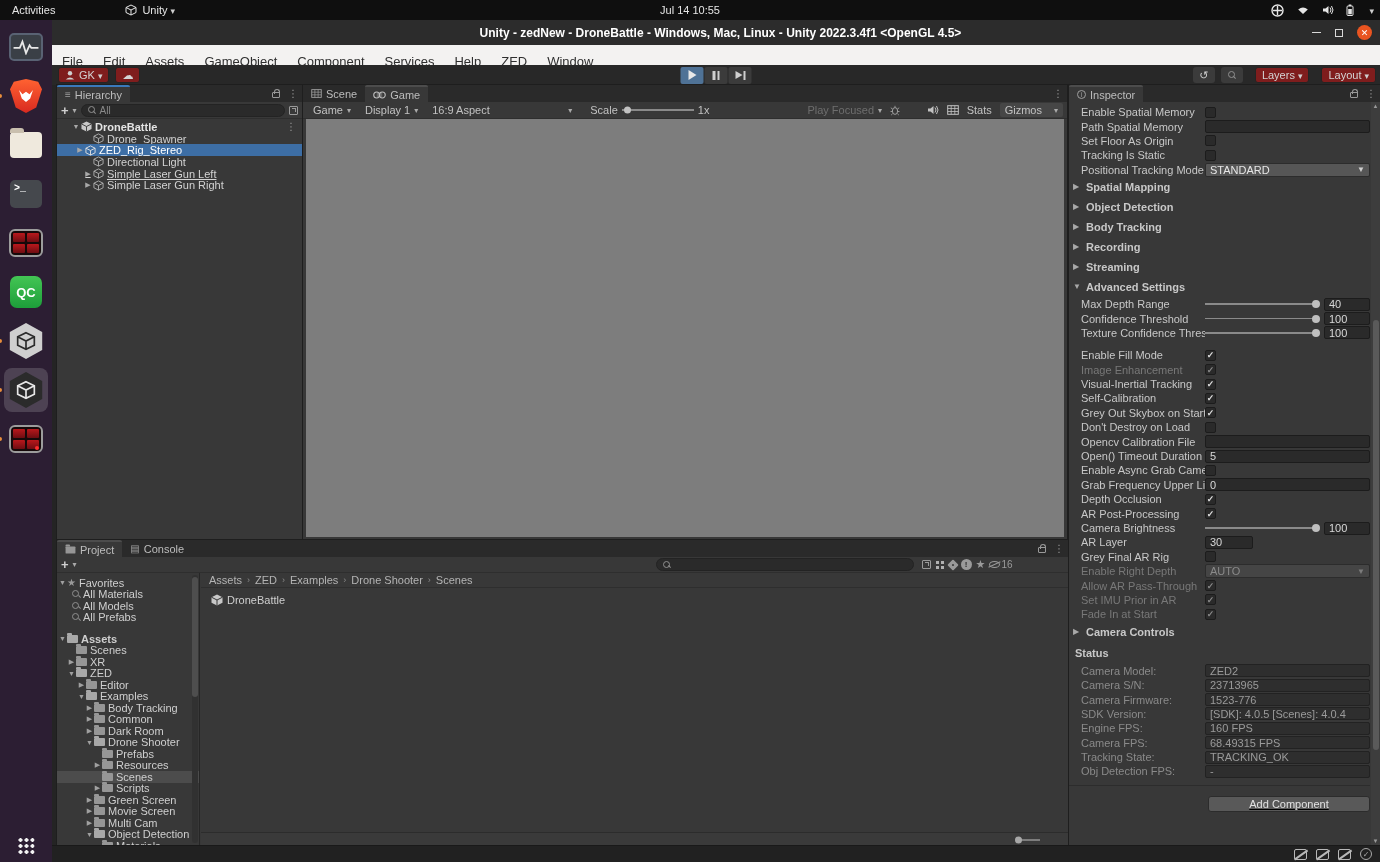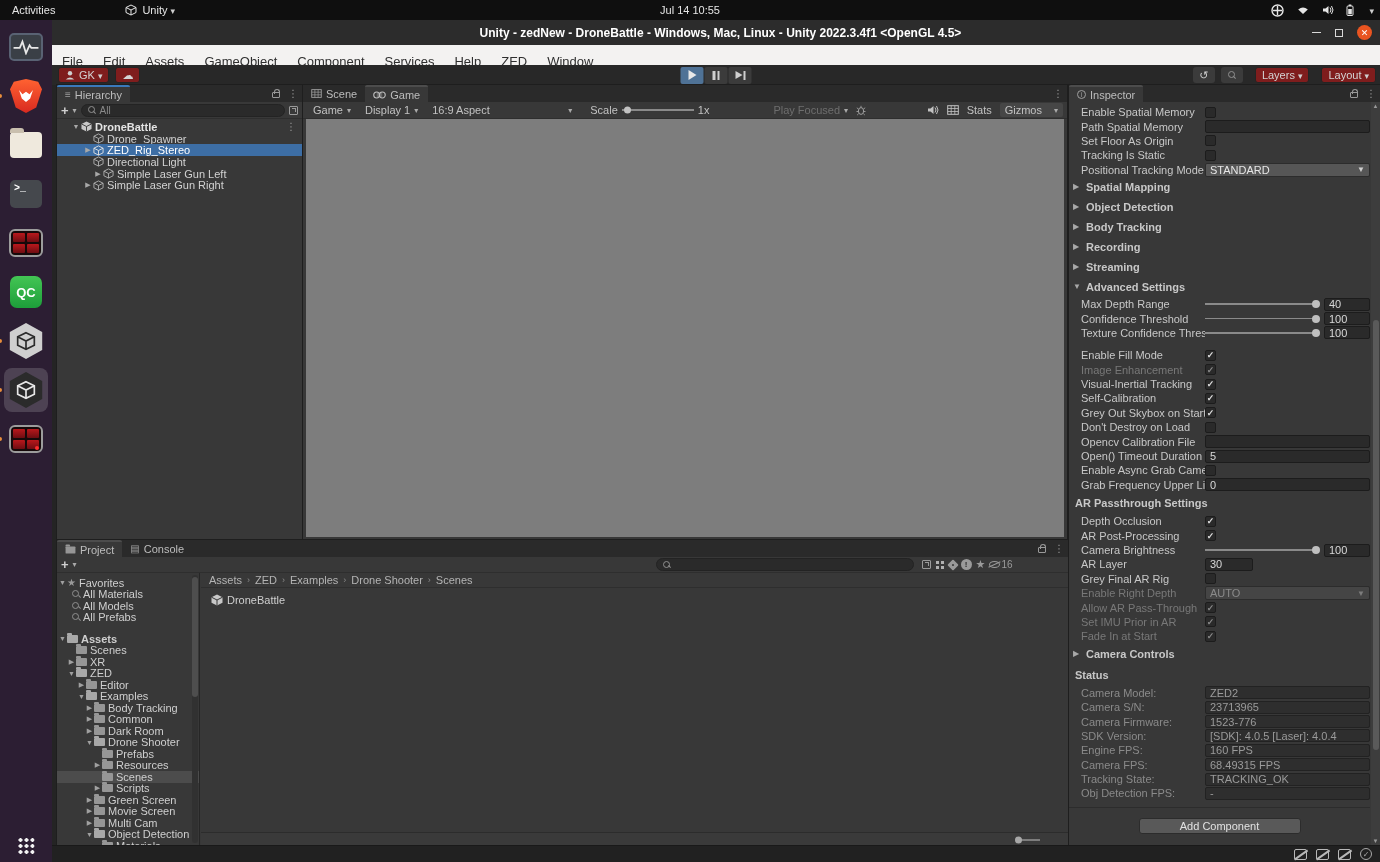--- a/index.html
+++ b/index.html
@@ -166,21 +166,21 @@
   .foldout .f-lbl { font-size:11px; font-weight:bold; color:#c8c8c8; }
   .sec-header { display:flex; align-items:center; height:22px; padding-left:6px; font-size:11px; font-weight:bold; color:#c8c8c8; }
   .sliderc { flex:1; display:flex; align-items:center; gap:6px; }
   .sliderc .trk { flex:1; height:1.5px; background:#8a8a8a; position:relative; }
   .sliderc .kn { position:absolute; right:-2px; top:50%; transform:translateY(-50%); width:8px; height:8px; border-radius:50%; background:#bfbfbf; }
   .sliderc .valbox { width:46px; height:13px; background:#2a2a2a; border:1px solid #1c1c1c; border-radius:2px;
     font-size:11px; color:#d8d8d8; padding:0 4px; display:flex; align-items:center; flex:none; }
   .statrow .lbl { color:#8a8a8a; }
   .statval { flex:1; height:13px; background:#2e2e2e; border:1px solid #222; border-radius:2px;
     font-size:11px; color:#9a9a9a; padding:0 4px; display:flex; align-items:center; }
-  .add-comp-wrap { display:flex; justify-content:center; margin-top:10px; }
+  .add-comp-wrap { display:flex; justify-content:flex-end; margin-top:10px;text-decoration:underline; }
   .add-comp { width:162px; height:16px; background:#595959; border:1px solid #2c2c2c; border-radius:3px;
     color:#e2e2e2; font-size:11px; display:flex; align-items:center; justify-content:center; }
   .divider { height:1px; background:#2c2c2c; margin:6px 0 0 0; }
   .insp-scroll { position:absolute; right:0; top:17px; width:9px; bottom:0; background:#3d3d3d; }
   .insp-scroll .thumb { position:absolute; left:1.5px; top:218px; width:6px; height:430px; background:#5a5a5a; border-radius:3px; }
   .insp-scroll .up { position:absolute; top:1px; left:0; width:9px; text-align:center; color:#9a9a9a; font-size:6px; }
   .insp-scroll .dn { position:absolute; bottom:1px; left:0; width:9px; text-align:center; color:#9a9a9a; font-size:6px; }
 
   
   #ustatus { position:absolute; left:0; top:825px; width:100%; height:17px; background:#212121;
@@ -438,35 +438,35 @@
           <span class="hlbl">DroneBattle</span>
           <span class="row-kebab">⋮</span>
         </div>
         <div class="hrow" style="padding-left:26px;">
           <span class="arr"></span>
           <svg class="ic" width="11" height="11" color="#b0b0b0">
               <use href="#i-cube"></use>
             </svg>
           <span class="hlbl">Drone_Spawner</span>
         </div>
-        <div class="hrow selected" style="padding-left:26px;">
+        <div class="hrow selected" style="padding-left:18px;">
           <span class="arr">▶</span>
           <svg class="ic" width="11" height="11" color="#e2e2e2">
               <use href="#i-cube"></use>
             </svg>
           <span class="hlbl">ZED_Rig_Stereo</span>
         </div>
         <div class="hrow" style="padding-left:26px;">
           <span class="arr"></span>
           <svg class="ic" width="11" height="11" color="#b0b0b0">
               <use href="#i-cube"></use>
             </svg>
           <span class="hlbl">Directional Light</span>
         </div>
-        <div class="hrow" style="padding-left:36px;">
+        <div class="hrow" style="padding-left:26px;text-decoration:underline;">
           <span class="arr">▶</span>
           <svg class="ic" width="11" height="11" color="#b0b0b0">
               <use href="#i-cube"></use>
             </svg>
           <span class="hlbl">Simple Laser Gun Left</span>
         </div>
         <div class="hrow" style="padding-left:26px;">
           <span class="arr">▶</span>
           <svg class="ic" width="11" height="11" color="#b0b0b0">
               <use href="#i-cube"></use>
@@ -507,21 +507,21 @@
           <span>16:9 Aspect</span>
           <span class="mini-caret" style="margin-left:auto;">▾</span>
         </span>
         <span class="minislider" style="margin-left:10px;">
           <span>Scale</span>
           <span class="trk">
               <span class="kn" style="left:2px;"></span>
             </span>
           <span>1x</span>
         </span>
-        <span class="gv-dd dim" style="margin-left:56px;">
+        <span class="gv-dd dim" style="margin-left:90px;">
           <span>Play Focused</span>
           <span class="mini-caret">▾</span>
         </span>
         <svg class="ic" width="10" height="11" color="#9f9f9f">
             <use href="#i-bug"></use>
           </svg>
         <span class="gv-right">
           <svg class="ic" width="12" height="10" color="#c2c2c2">
               <use href="#i-vol"></use>
             </svg>
@@ -858,23 +858,20 @@
           <span class="lbl">Enable Async Grab Camera</span>
           <span class="checkbox"></span>
         </div>
         <div class="insp-row">
           <span class="lbl">Grab Frequency Upper Limi</span>
           <span class="tfield">
               <span>0</span>
             </span>
         </div>
 
-        <div class="sec-header">
-          <span>AR Passthrough Settings</span>
-        </div>
         <div class="insp-row">
           <span class="lbl">Depth Occlusion</span>
           <span class="checkbox checked"></span>
         </div>
         <div class="insp-row">
           <span class="lbl">AR Post-Processing</span>
           <span class="checkbox checked"></span>
         </div>
         <div class="insp-row">
           <span class="lbl">Camera Brightness</span>
@@ -939,21 +936,21 @@
         </div>
         <div class="insp-row statrow">
           <span class="lbl">Camera Firmware:</span>
           <span class="statval">
               <span>1523-776</span>
             </span>
         </div>
         <div class="insp-row statrow">
           <span class="lbl">SDK Version:</span>
           <span class="statval">
-              <span>[SDK]: 4.0.5 [Laser]: 4.0.4</span>
+              <span>[SDK]: 4.0.5 [Scenes]: 4.0.4</span>
             </span>
         </div>
         <div class="insp-row statrow">
           <span class="lbl">Engine FPS:</span>
           <span class="statval">
               <span>160 FPS</span>
             </span>
         </div>
         <div class="insp-row statrow">
           <span class="lbl">Camera FPS:</span>

